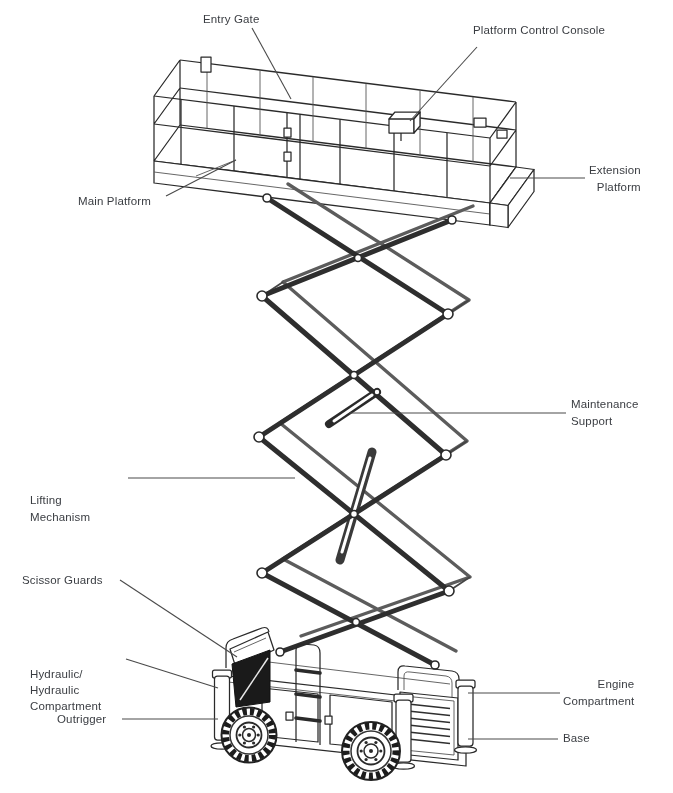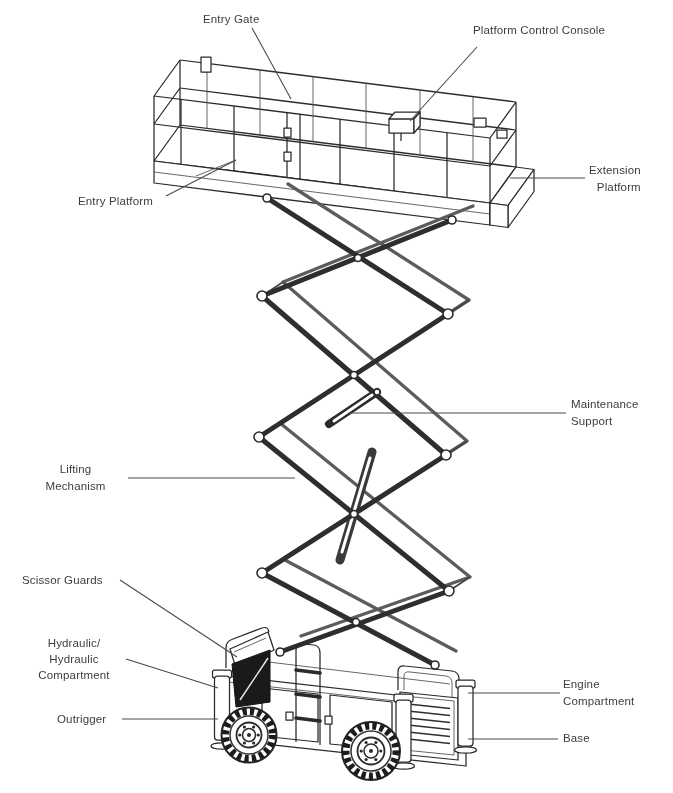--- a/index.html
+++ b/index.html
@@ -13,21 +13,21 @@
   }
   .stage svg{position:absolute;left:0;top:0;}
   .lbl{
     position:absolute;
     color:var(--text,#3a3d42);
     font-size:11.5px;
     line-height:16.5px;
     letter-spacing:.15px;
     white-space:nowrap;
   }
-  .lbl.alignr{text-align:center;}
+  .lbl.alignr{text-align:left;margin-top:31px;}
   
   .s1{stroke:var(--line,#2a2a2a);stroke-width:1.25;fill:none;stroke-linejoin:round;}
   .s1f{stroke:var(--line,#2a2a2a);stroke-width:1.25;fill:#ffffff;stroke-linejoin:round;}
   .thin{stroke:#555;stroke-width:.9;fill:none;}
   .arm{stroke:#2e2e2e;stroke-width:5;stroke-linecap:round;fill:none;}
   .armb{stroke:#5c5c5c;stroke-width:3.3;stroke-linecap:round;fill:none;}
   .conn{stroke:#454545;stroke-width:1.8;fill:none;}
   .cap{fill:#ffffff;stroke:#2a2a2a;stroke-width:1.6;}
   .leader{stroke:#4a4a4a;stroke-width:1.1;fill:none;}
   .dark{fill:#1a1a1a;stroke:#111;stroke-width:1;}
@@ -234,21 +234,21 @@
   <div class="lbl" style="left:473px;top:22px;">
     <div>Platform Control Console</div>
   </div>
 
   <div class="lbl" style="left:589px;top:162px;text-align:right;">
     <div>Extension</div>
     <div>Platform</div>
   </div>
 
   <div class="lbl" style="left:78px;top:193px;">
-    <div>Entry Platform</div>
+    <div>Main Platform</div>
   </div>
 
   <div class="lbl" style="left:571px;top:396px;">
     <div>Maintenance</div>
     <div>Support</div>
   </div>
 
   <div class="lbl alignr" style="left:30px;top:461px;width:91px;">
     <div>Lifting</div>
     <div>Mechanism</div>
@@ -261,21 +261,21 @@
   <div class="lbl alignr" style="left:30px;top:635px;width:88px;line-height:16.2px;">
     <div>Hydraulic/</div>
     <div>Hydraulic</div>
     <div>Compartment</div>
   </div>
 
   <div class="lbl" style="left:57px;top:711px;">
     <div>Outrigger</div>
   </div>
 
-  <div class="lbl" style="left:563px;top:676px;">
+  <div class="lbl" style="left:563px;top:676px;text-align:right;">
     <div>Engine</div>
     <div>Compartment</div>
   </div>
 
   <div class="lbl" style="left:563px;top:730px;">
     <div>Base</div>
   </div>
 
 </div>
 

